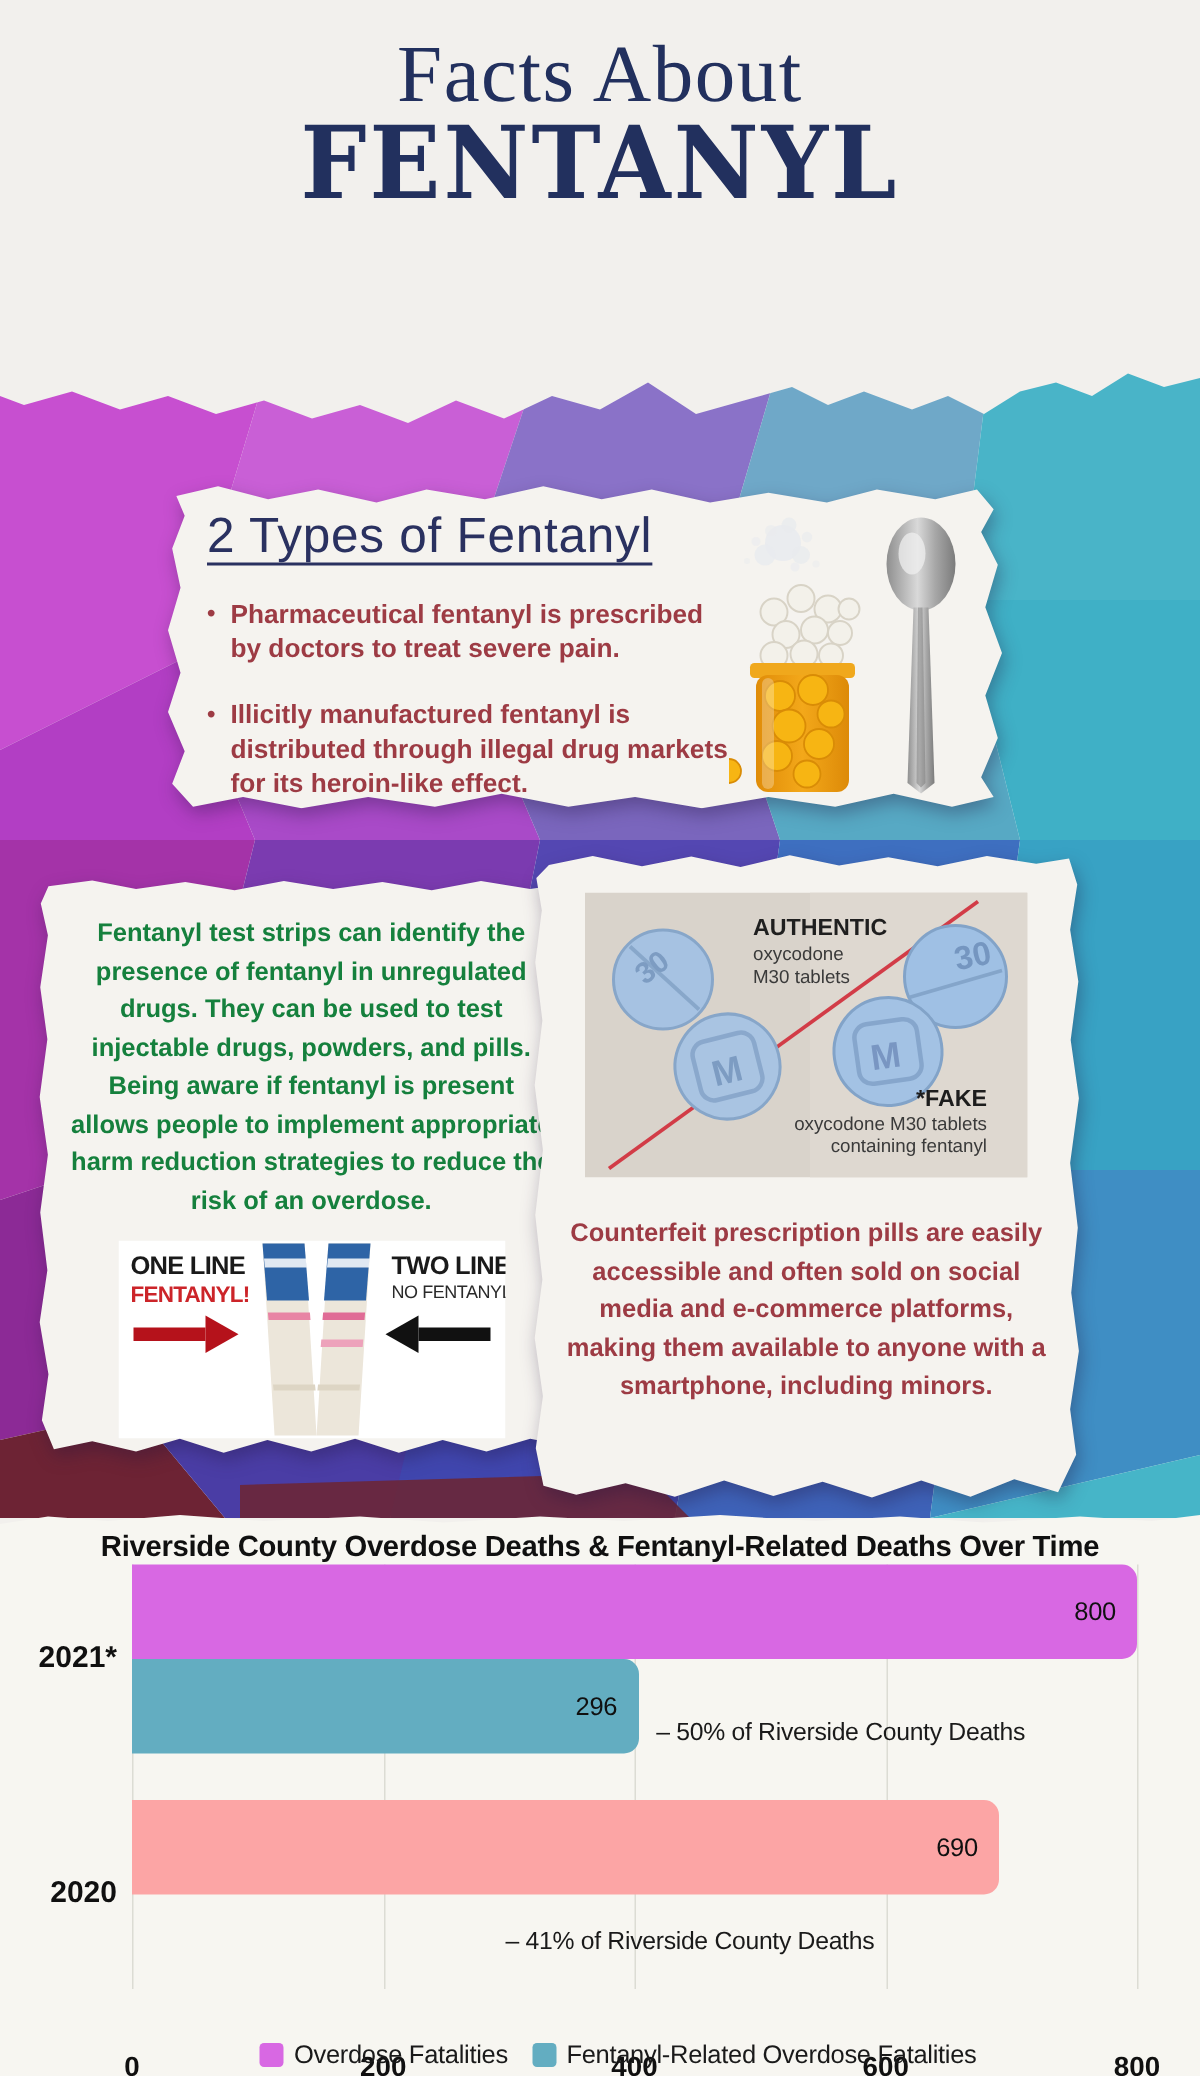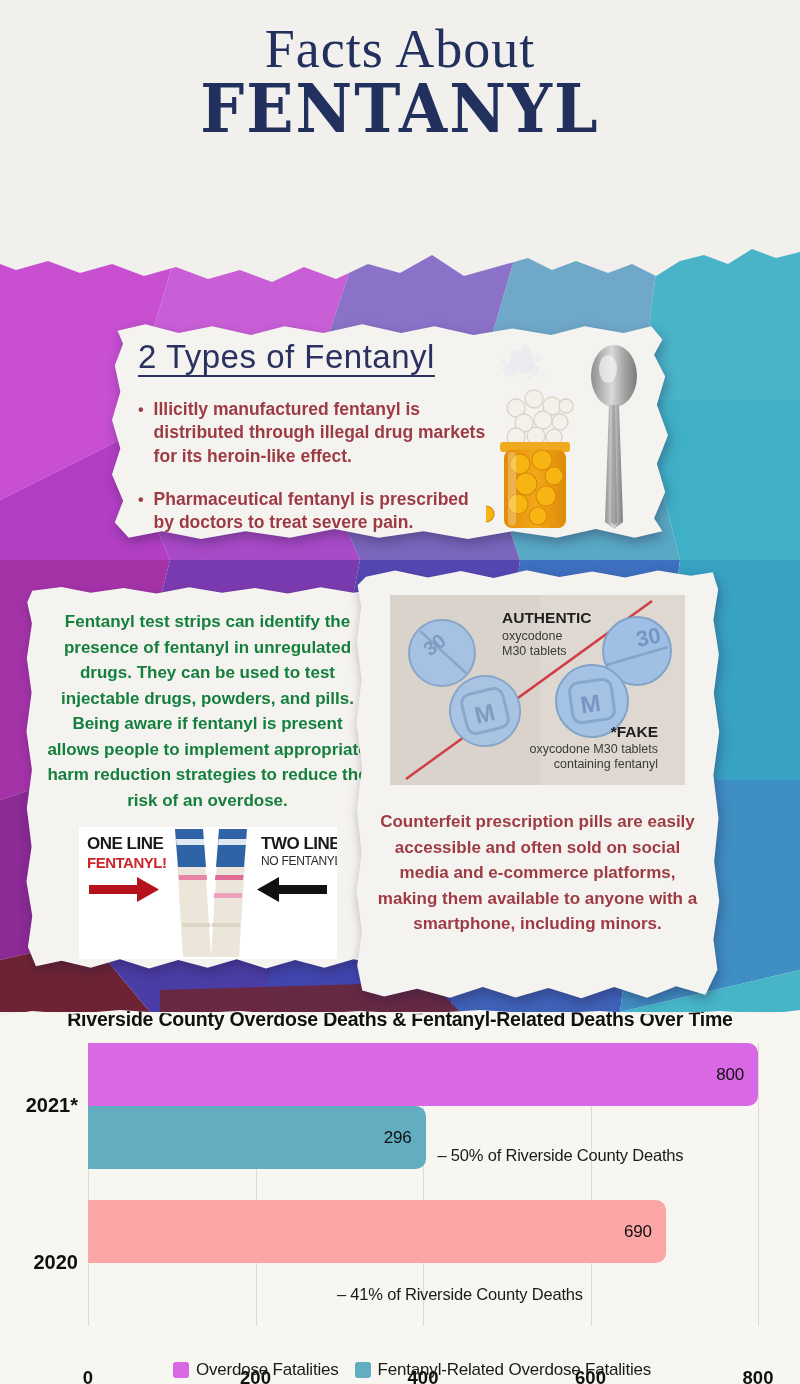--- a/index.html
+++ b/index.html
@@ -46,21 +46,21 @@
 
   
   .pills-card { padding:27px 0 0 0; text-align:center; }
   .pills-photo { margin:0 auto; width:295px; display:block; }
   .pills-card p { margin:24px 18px 0 18px; color:#9d3b44; font-weight:700; font-size:17px; line-height:1.5; }
 
   
   .chart-band { position:absolute; left:0; top:1008px; width:800px; height:376px; background:#f7f6f1;
     clip-path:polygon(0 8px,4% 3px,9% 6px,15% 2px,22% 6px,30% 3px,37% 7px,45% 3px,52% 6px,60% 2px,68% 6px,75% 3px,82% 7px,90% 3px,96% 6px,100% 2px,100% 100%,0 100%);
     z-index:5; }
-  .chart-title { text-align:center; font-size:19.5px; font-weight:700;
+  .chart-title { margin-top:12px; text-align:center; font-size:19.5px; font-weight:700;
     letter-spacing:-.2px; color:#101010; }
   .chart-plot { position:absolute; left:0; top:35px; width:800px; height:283px; }
   .gridline { position:absolute; top:0; width:1px; height:283px; background:#dcdcd4; }
   .bar { position:absolute; height:63px; border-radius:0 10px 10px 0; }
   .bar-value { position:absolute; right:14px; top:50%; transform:translateY(-50%);
     font-size:17px; color:#101010; letter-spacing:-.2px; }
   .bar-ann { position:absolute; height:63px; display:flex; align-items:center;
     font-size:16.5px; color:#1a1a1a; letter-spacing:-.2px; white-space:nowrap; }
   .cat-label { position:absolute; left:0; width:78px; text-align:right; font-size:20px;
     font-weight:700; color:#101010; }
@@ -108,22 +108,22 @@
 
   <div class="header-band">
     <div class="title-sm">Facts About</div>
     <div class="title-lg">FENTANYL</div>
   </div>
 
   <div class="card-wrap" style="left:112px; top:322px; width:556px; height:218px;">
     <div class="card clip1 types-card">
       <div class="types-heading">2 Types of Fentanyl</div>
       <div class="bullets">
+        <div class="bullet">Pharmaceutical fentanyl is prescribed by doctors to treat severe pain.</div>
         <div class="bullet">Illicitly manufactured fentanyl is distributed through illegal drug markets for its heroin-like effect.</div>
-        <div class="bullet">Pharmaceutical fentanyl is prescribed by doctors to treat severe pain.</div>
       </div>
       <div class="types-illustration">
         <svg width="168" height="196" viewBox="0 0 168 196">
           <defs>
             <linearGradient id="spoonG" x1="0" y1="0" x2="1" y2="0">
               <stop offset="0" stop-color="#8f8f8f"></stop>
                 <stop offset=".45" stop-color="#d9d9d9"></stop>
               <stop offset=".7" stop-color="#a8a8a8"></stop>
                 <stop offset="1" stop-color="#7b7b7b"></stop>
             </linearGradient>

